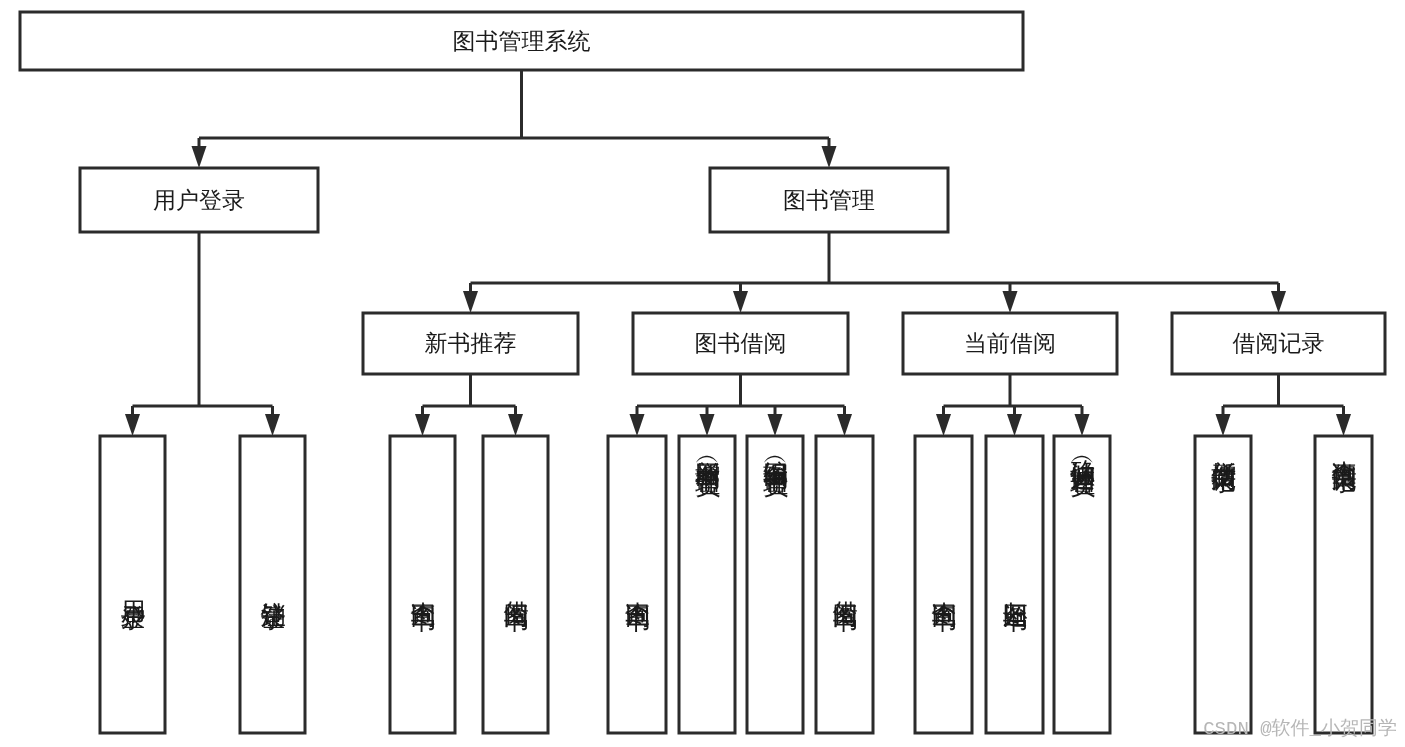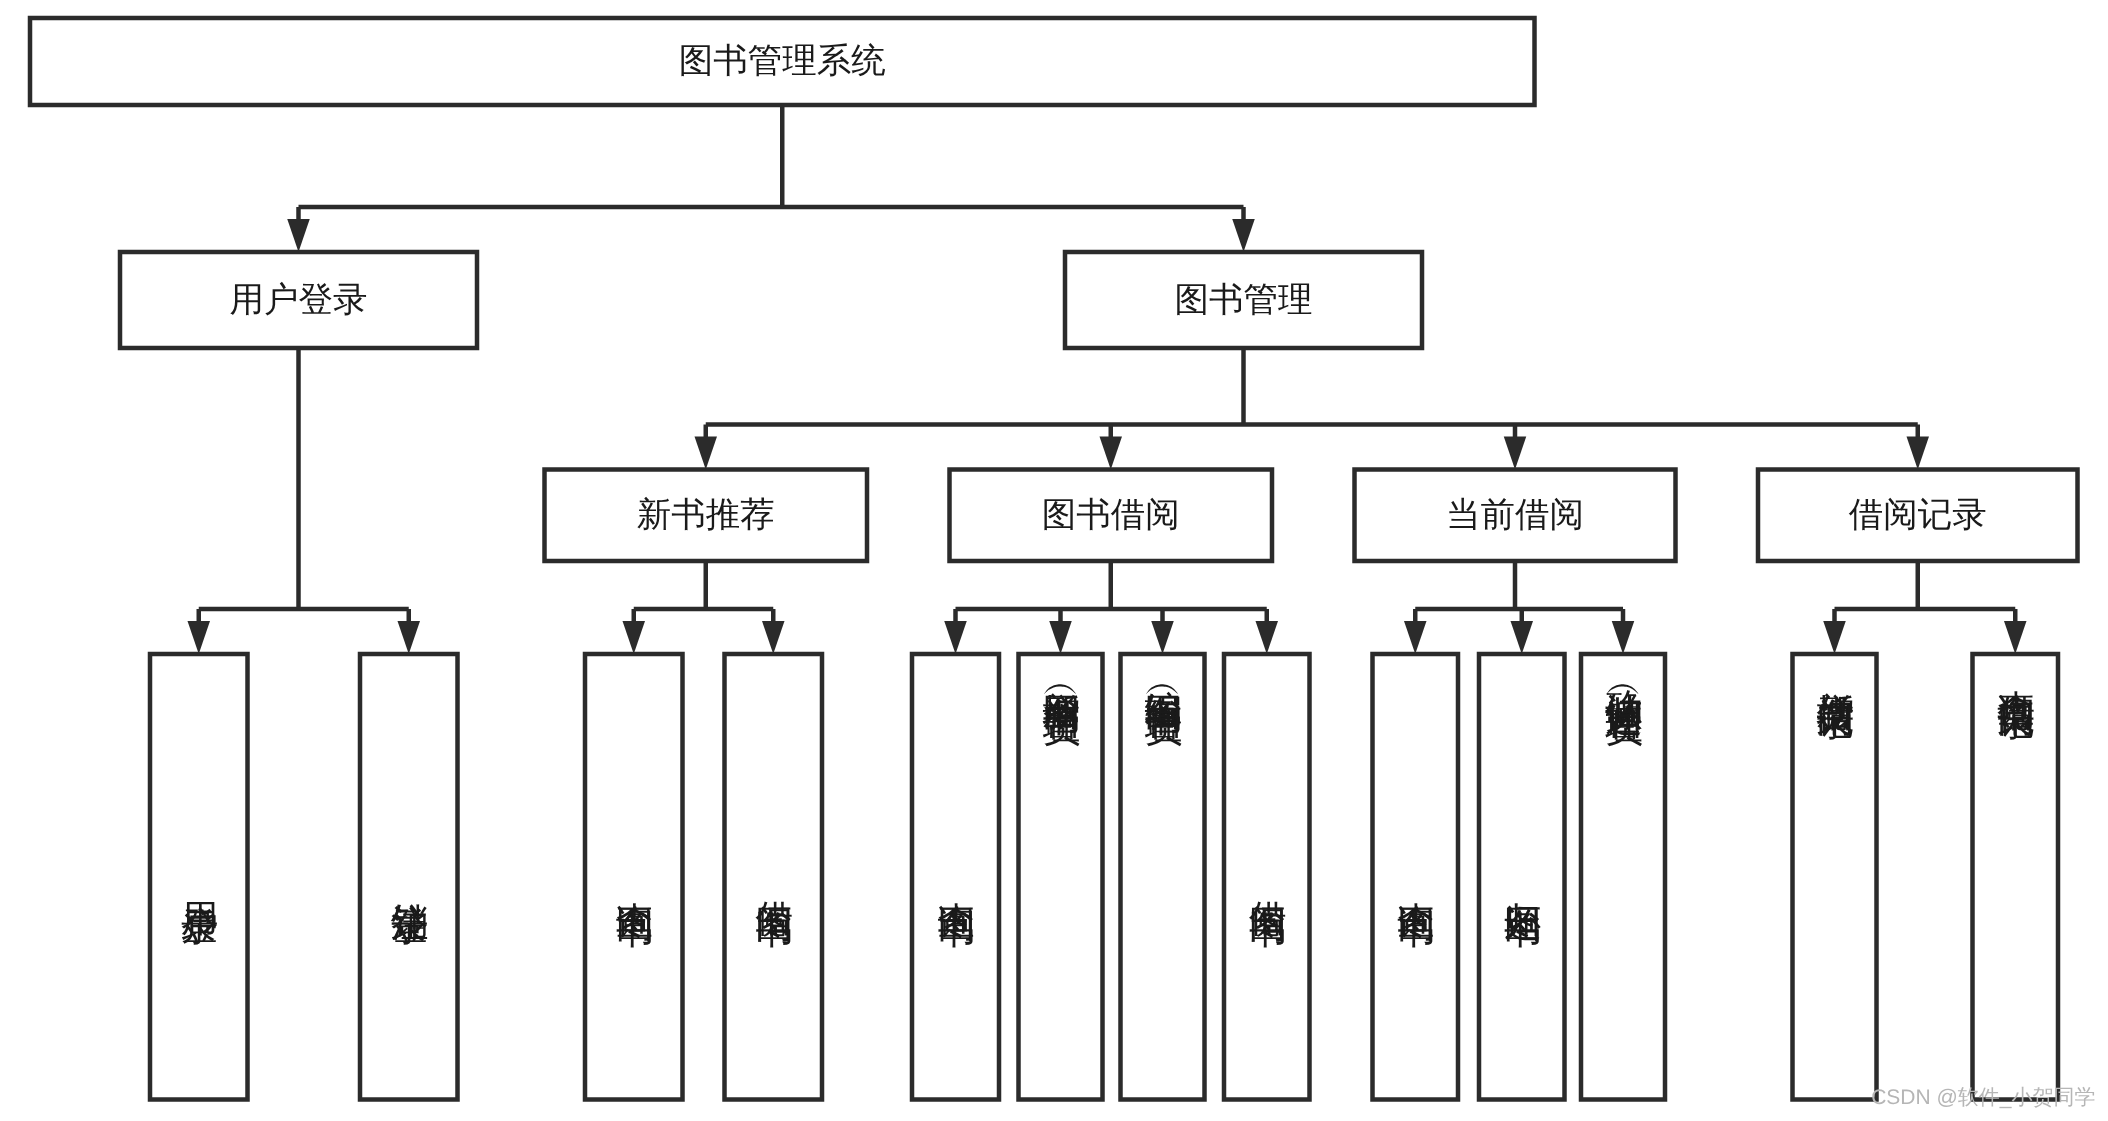--- a/index.html
+++ b/index.html
@@ -62,22 +62,22 @@
     font-size: 25px;
     line-height: 1.05;
     color: #1a1a1a;
     letter-spacing: 2px;
     white-space: nowrap;
   }
   .watermark {
     position: absolute;
     right: 8px;
     bottom: 6px;
-    font-family: Liberation Sans, sans-serif;
-    font-size: 14px;
+    font-family: Liberation Mono, monospace;
+    font-size: 19px;
     color: #b6b6b6;
     white-space: nowrap;
     pointer-events: none;
   }
 </style>
 </head>
 <body>
 
 <div id="diagram-root">
   <svg class="diagram" id="diagram-svg" viewBox="0 0 1405 747" xmlns="http://www.w3.org/2000/svg">

